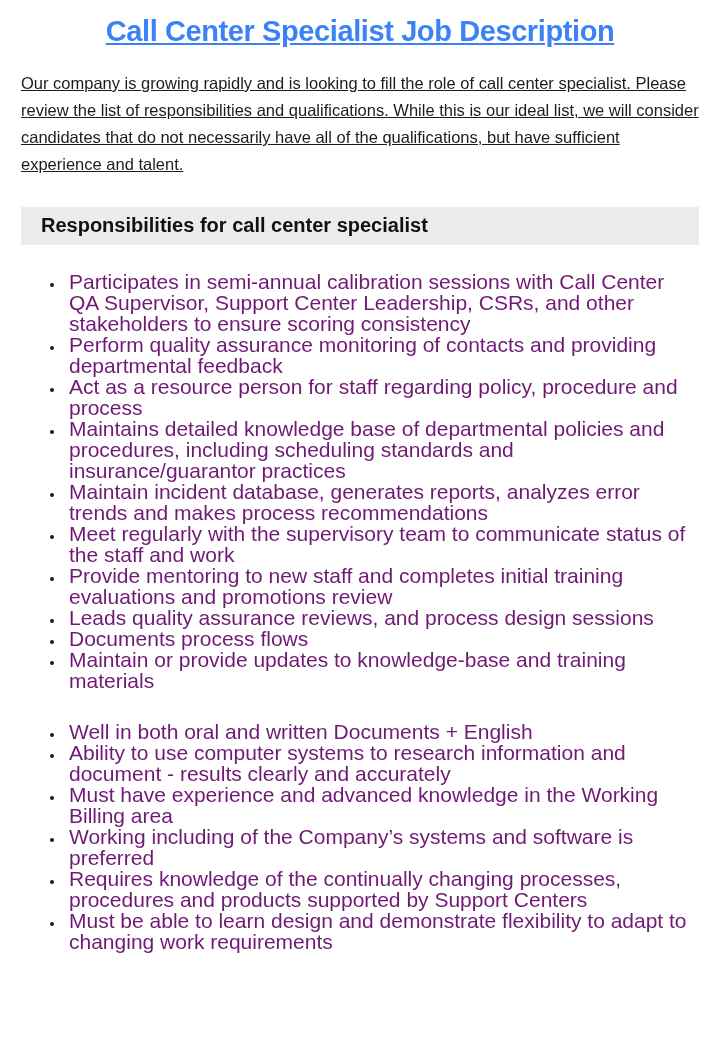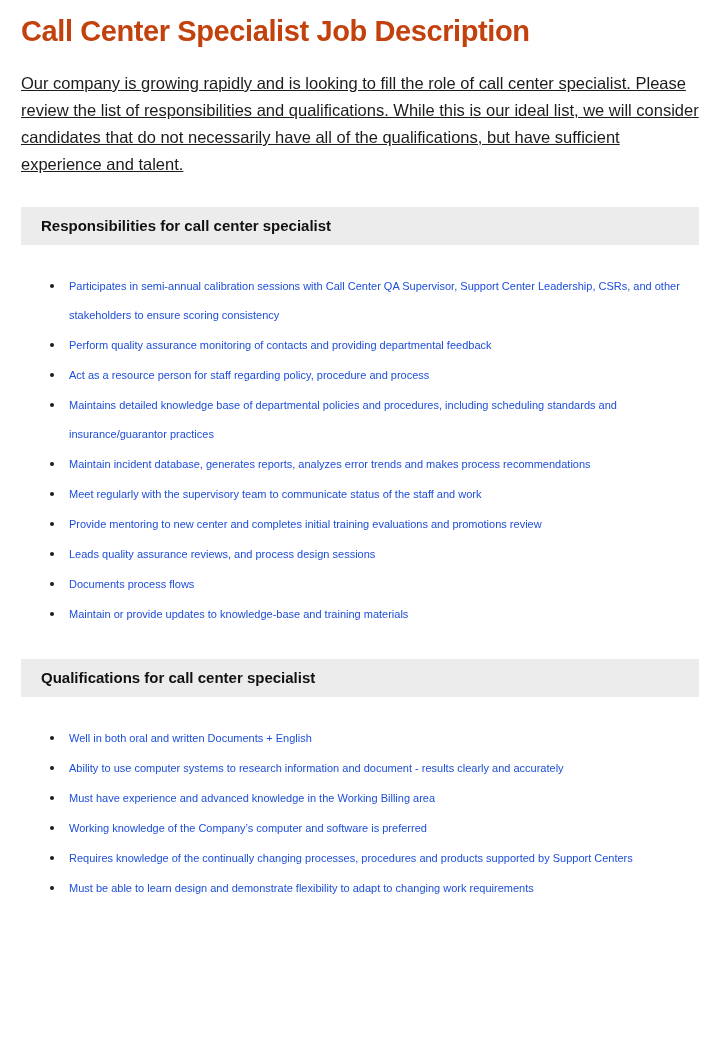--- a/index.html
+++ b/index.html
@@ -16,57 +16,59 @@
   .page {
     width: 720px;
     min-height: 1056px;
     box-sizing: border-box;
     padding: 2px 21px 10px 21px;
   }
   h1.doc-title {
     font-size: 29px;
     line-height: 34px;
     font-weight: bold;
-    color: #c2410c;
+    text-align: center;
+    color: #3b82f6;
     letter-spacing: -0.4px;
     margin: 12px 0 22px 0;
+    text-decoration: underline;
   }
   p.intro {
     font-size: 16.5px;
     line-height: 27px;
     margin: 0 0 29px 0;
     color: #1c1c1c;
     text-decoration: underline;
   }
   .section {
     margin: 0;
   }
   .section-header {
     background: #ececec;
     padding: 9px 20px 10px 20px;
     margin: 0;
   }
   .section-header h2 {
-    font-size: 15px;
+    font-size: 20px;
     line-height: 19px;
     font-weight: bold;
     margin: 0;
     color: #111111;
   }
   ul.bullet-list {
     margin: 26px 0 30px 0;
     padding: 0 0 0 44px;
     list-style: disc;
   }
   ul.bullet-list li {
-    font-size: 11px;
-    line-height: 29px;
+    font-size: 21px;
+    line-height: 21px;
     padding-left: 4px;
     margin: 0;
-    color: #1d4ed8;
+    color: #701a75;
   }
   ul.bullet-list li::marker {
     font-size: 13px;
     color: #1c1c1c;
   }
 </style>
 </head>
 <body>
 
 <div class="page">
@@ -79,34 +81,31 @@
     <div class="section-header">
       <h2>Responsibilities for call center specialist</h2>
     </div>
     <ul class="bullet-list">
         <li>Participates in semi-annual calibration sessions with Call Center QA Supervisor, Support Center Leadership, CSRs, and other stakeholders to ensure scoring consistency</li>
         <li>Perform quality assurance monitoring of contacts and providing departmental feedback</li>
         <li>Act as a resource person for staff regarding policy, procedure and process</li>
         <li>Maintains detailed knowledge base of departmental policies and procedures, including scheduling standards and insurance/guarantor practices</li>
         <li>Maintain incident database, generates reports, analyzes error trends and makes process recommendations</li>
         <li>Meet regularly with the supervisory team to communicate status of the staff and work</li>
-        <li>Provide mentoring to new center and completes initial training evaluations and promotions review</li>
+        <li>Provide mentoring to new staff and completes initial training evaluations and promotions review</li>
         <li>Leads quality assurance reviews, and process design sessions</li>
         <li>Documents process flows</li>
         <li>Maintain or provide updates to knowledge-base and training materials</li>
       </ul>
   </section>
 
   <section class="section">
-    <div class="section-header">
-      <h2>Qualifications for call center specialist</h2>
-    </div>
     <ul class="bullet-list">
         <li>Well in both oral and written Documents + English</li>
         <li>Ability to use computer systems to research information and document - results clearly and accurately</li>
         <li>Must have experience and advanced knowledge in the Working Billing area</li>
-        <li>Working knowledge of the Company’s computer and software is preferred</li>
+        <li>Working including of the Company’s systems and software is preferred</li>
         <li>Requires knowledge of the continually changing processes, procedures and products supported by Support Centers</li>
         <li>Must be able to learn design and demonstrate flexibility to adapt to changing work requirements</li>
       </ul>
   </section>
 
 </div>
 
 </body></html>

